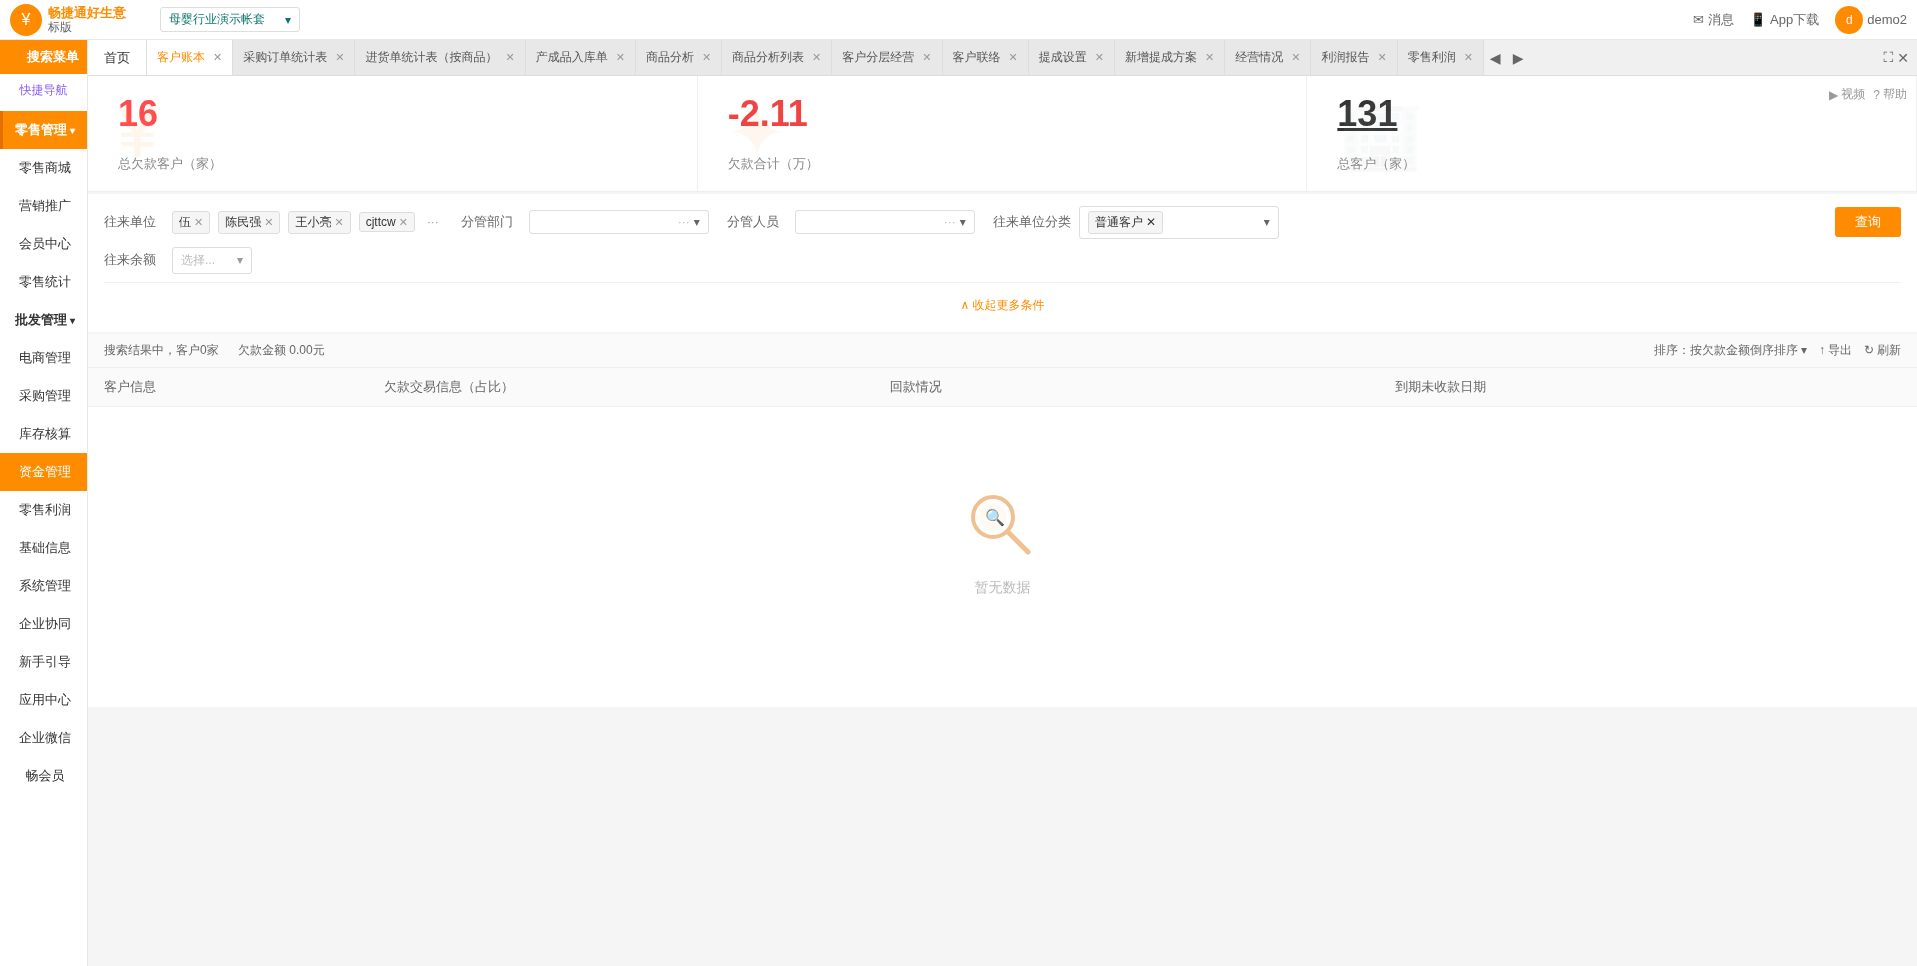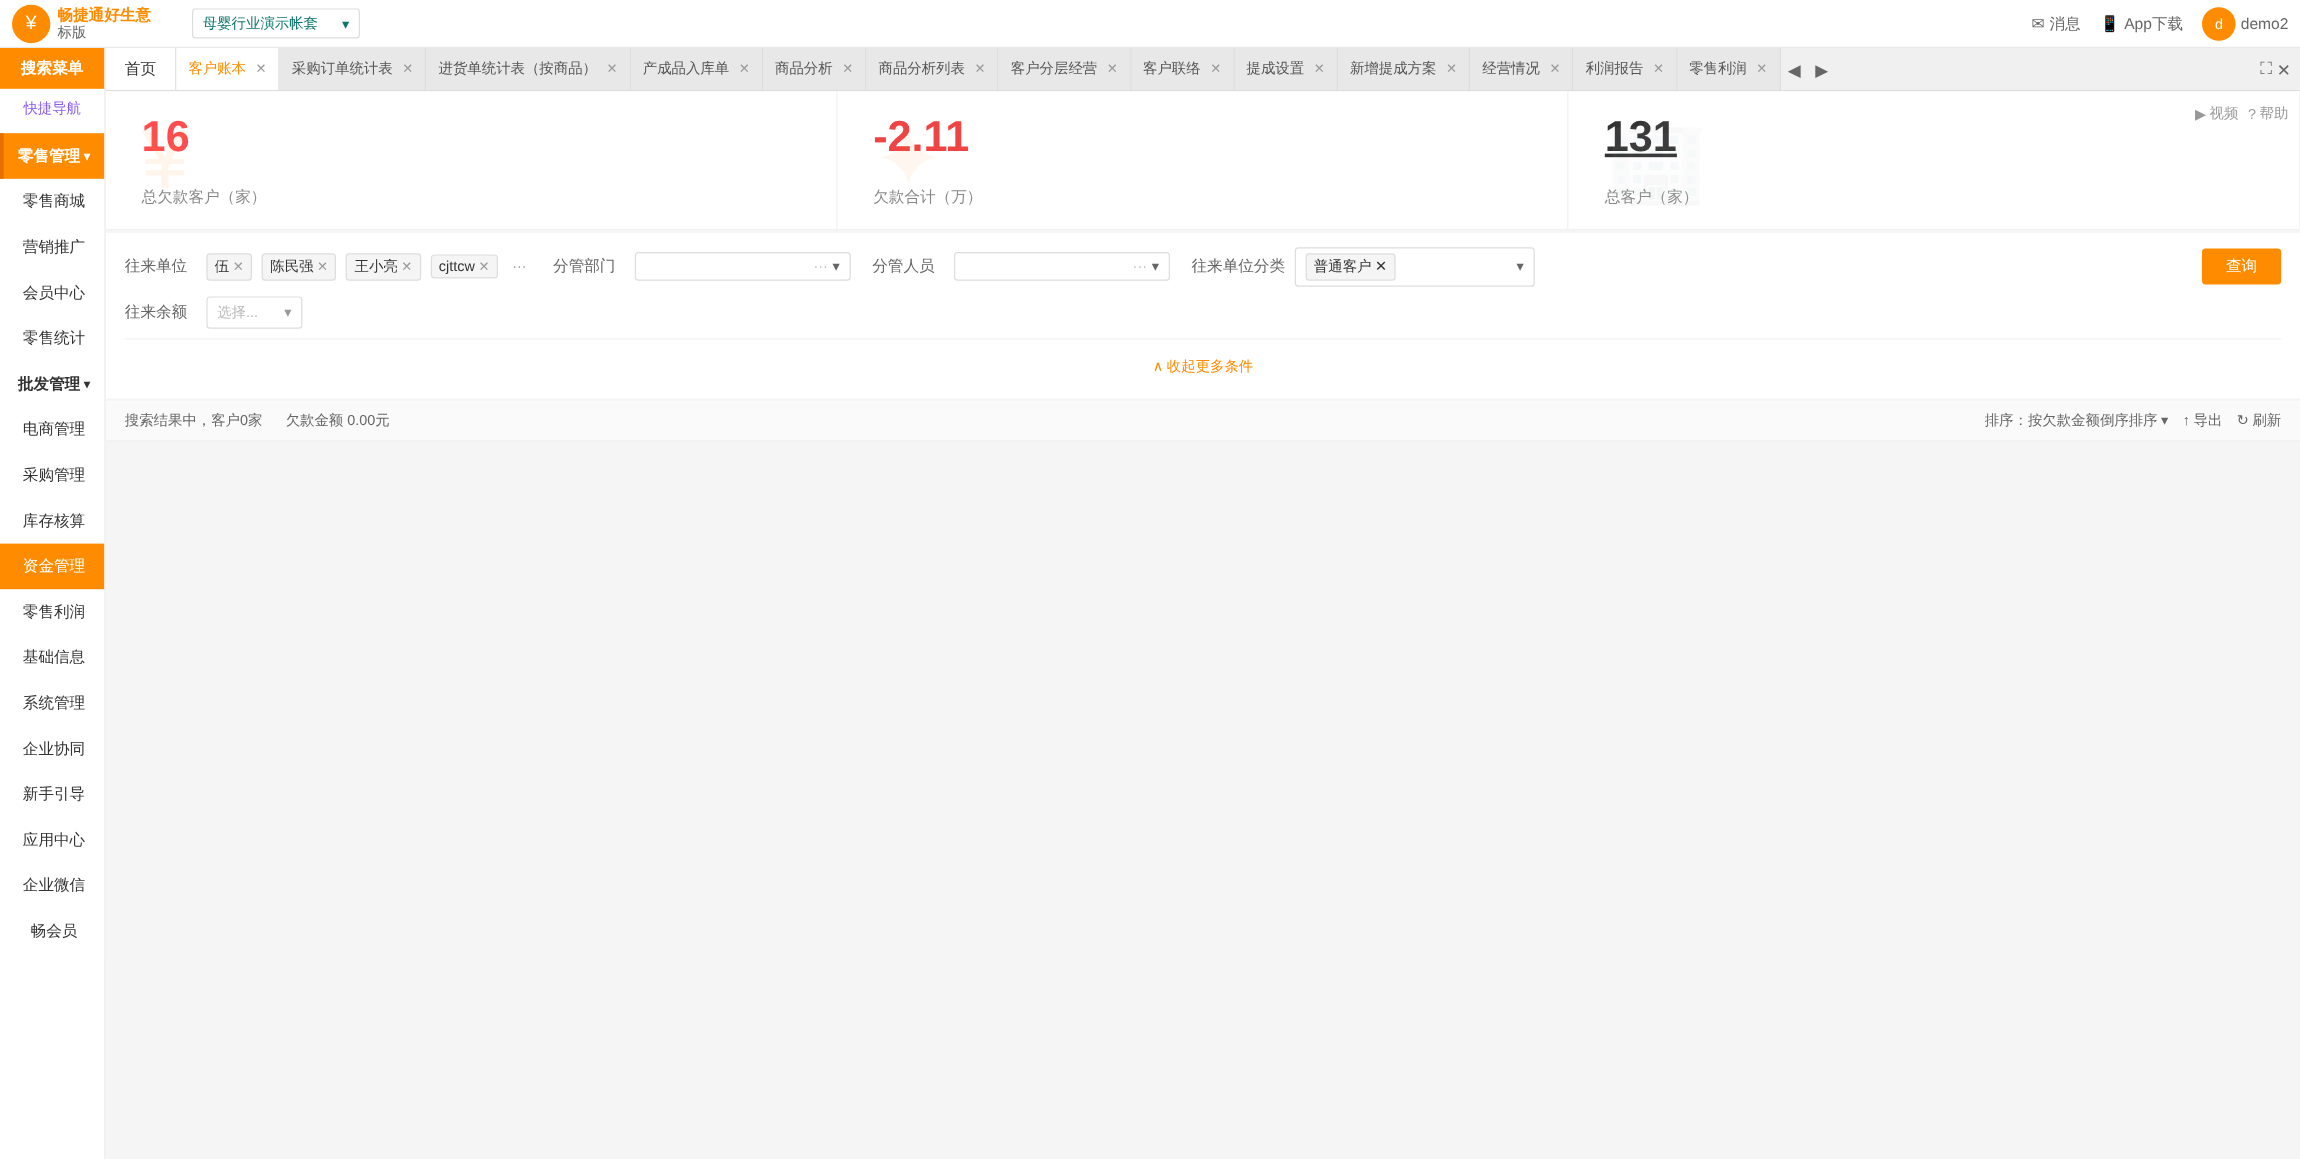--- a/index.html
+++ b/index.html
@@ -32,21 +32,21 @@
 
     
     .main-container { display: flex; flex: 1; overflow: hidden; }
 
     
     .sidebar {
       width: 88px; background: #fff; border-right: 1px solid #e8e8e8;
       display: flex; flex-direction: column; overflow-y: auto; flex-shrink: 0;
     }
     .sidebar-search {
-      padding: 8px; background: #ff8c00; color: white; text-align: center;
+      padding: 8px; background: #ff8c00; color: white; text-align: right;
       font-size: 13px; cursor: pointer; font-weight: bold;
     }
     .sidebar-nav { padding: 4px 0; background: #fff; }
     .sidebar-item {
       padding: 10px 8px; text-align: center; font-size: 13px; color: #333;
       cursor: pointer; border-left: 3px solid transparent;
     }
     .sidebar-item.active { background: #ff8c00; color: white; border-left-color: #e57000; }
     .sidebar-item.has-sub { display: flex; align-items: center; justify-content: center; gap: 3px; font-weight: bold; }
 
@@ -400,15 +400,37 @@
             <span>↑</span>
             <span>导出</span>
           </div>
           <div class="action-btn">
             <span>↻</span>
             <span>刷新</span>
           </div>
         </div>
       </div>
 
+      <div class="table-section">
+        <div class="table-header">
+          <div>客户信息</div>
+          <div>欠款交易信息（占比）</div>
+          <div>回款情况</div>
+          <div>到期未收款日期</div>
+        </div>
+        <div class="table-body">
+          <div class="empty-state">
+            <div class="empty-icon">
+              
+              <svg viewBox="0 0 80 80" width="80" height="80">
+                <circle cx="30" cy="30" r="20" fill="none" stroke="#f0c090" stroke-width="4"></circle>
+                <line x1="45" y1="45" x2="65" y2="65" stroke="#f0c090" stroke-width="5" stroke-linecap="round"></line>
+                <circle cx="30" cy="30" r="14" fill="#fff5eb" opacity="0.6"></circle>
+                <text x="22" y="36" font-size="16" fill="#f0a060">🔍</text>
+              </svg>
+            </div>
+            <div class="empty-text">暂无数据</div>
+          </div>
+        </div>
+      </div>
     </div>
   </div>
 </div>
 
 </body></html>

